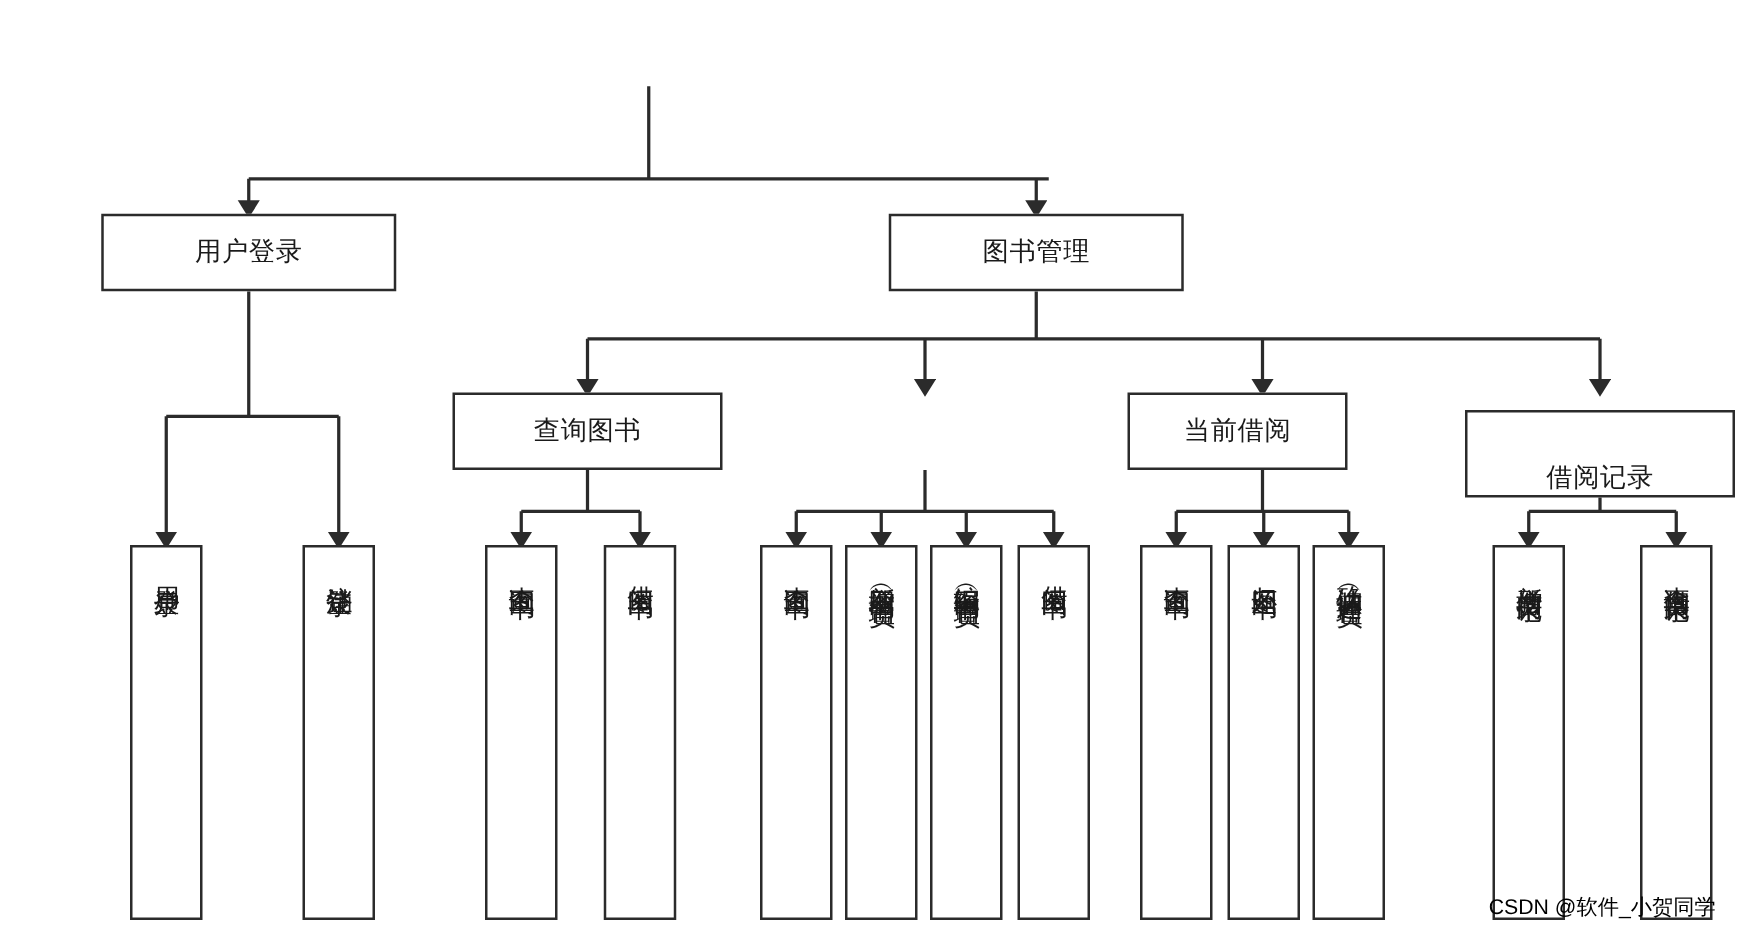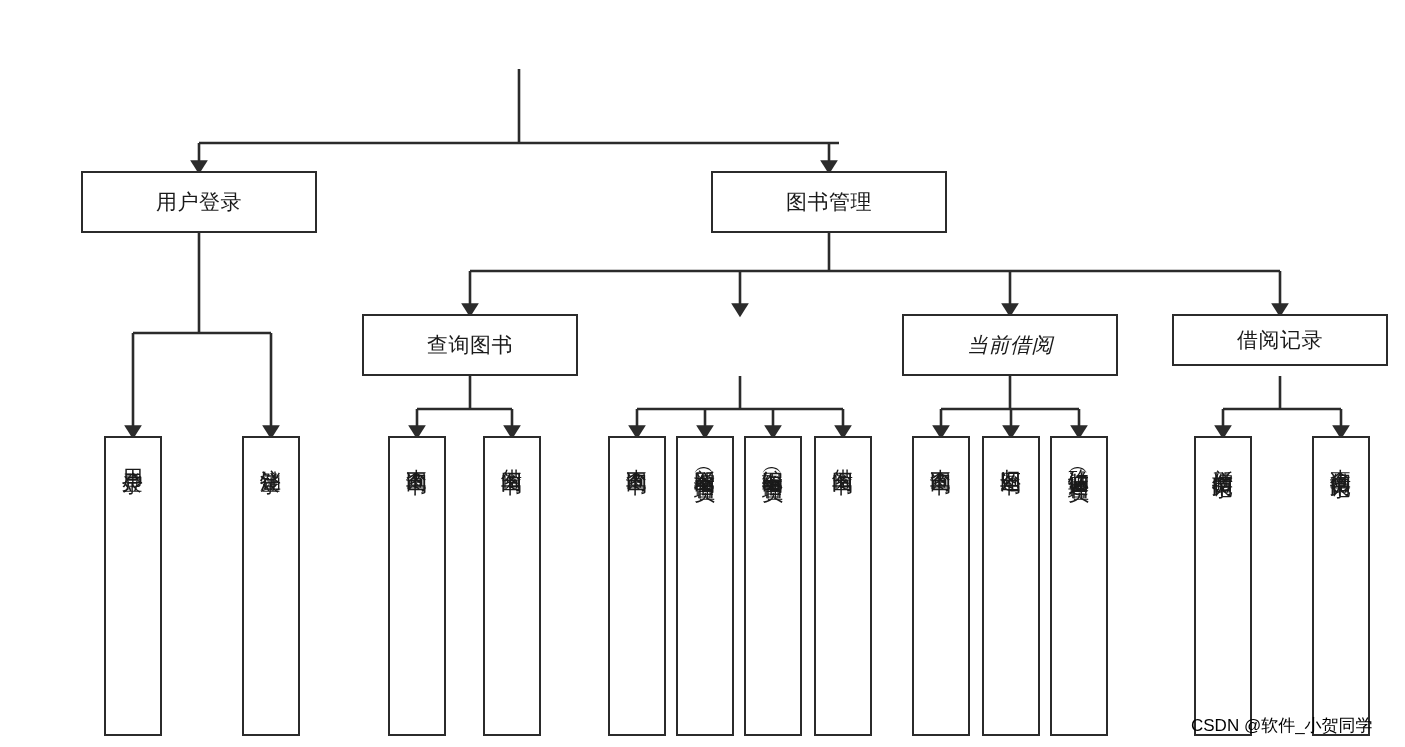--- a/index.html
+++ b/index.html
@@ -128,24 +128,24 @@
   <div class="node horizontal" style="left: 81px; top: 171px; width: 236px; height: 62px;">
     <span class="node-label">用户登录</span>
   </div>
   <div class="node horizontal" style="left: 711px; top: 171px; width: 236px; height: 62px;">
     <span class="node-label">图书管理</span>
   </div>
 
   <div class="node horizontal" style="left: 362px; top: 314px; width: 216px; height: 62px;">
     <span class="node-label">查询图书</span>
   </div>
-  <div class="node horizontal" style="left: 902px; top: 314px; width: 216px; height: 62px; font-style: italic;">
+  <div class="node horizontal" style="left: 902px; top: 314px; width: 176px; height: 62px;">
     <span class="node-label">当前借阅</span>
   </div>
-  <div class="node horizontal" style="left: 1172px; top: 314px; width: 216px; height: 52px;">
+  <div class="node horizontal" style="left: 1172px; top: 328px; width: 216px; height: 70px; align-items: flex-end;">
     <span class="node-label">借阅记录</span>
   </div>
 
   <div class="node vertical" style="left: 104px; top: 436px; width: 58px; height: 300px;">
     <span class="node-label">用户登录</span>
   </div>
   <div class="node vertical" style="left: 242px; top: 436px; width: 58px; height: 300px;">
     <span class="node-label">注销登录</span>
   </div>
   <div class="node vertical" style="left: 388px; top: 436px; width: 58px; height: 300px;">

